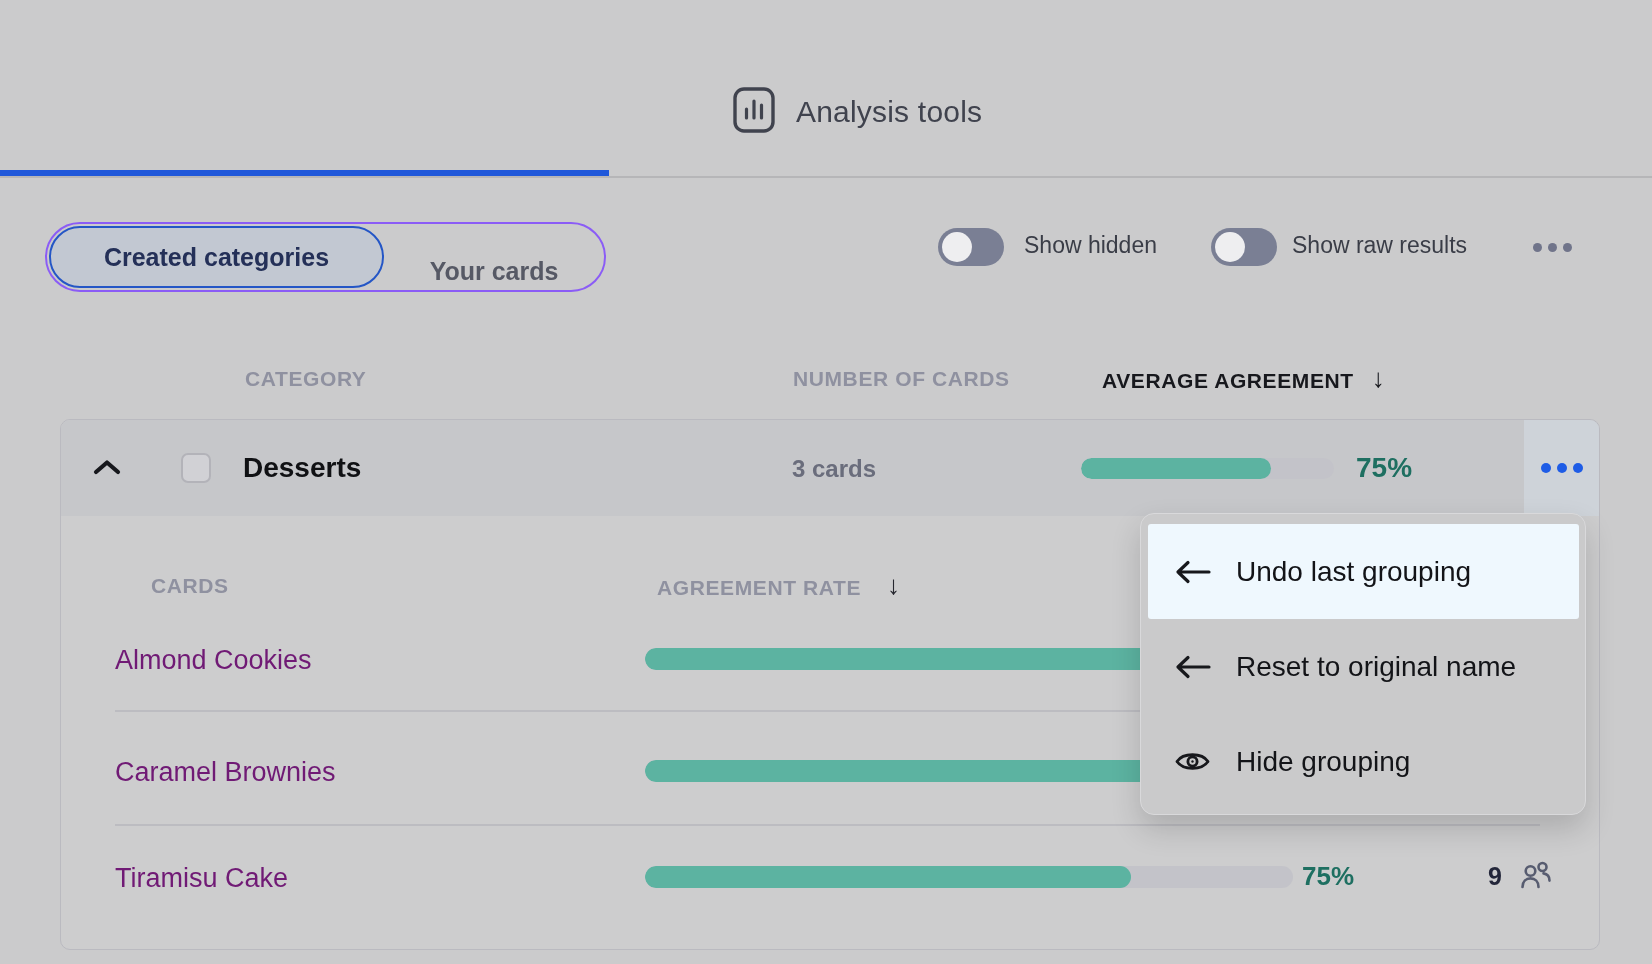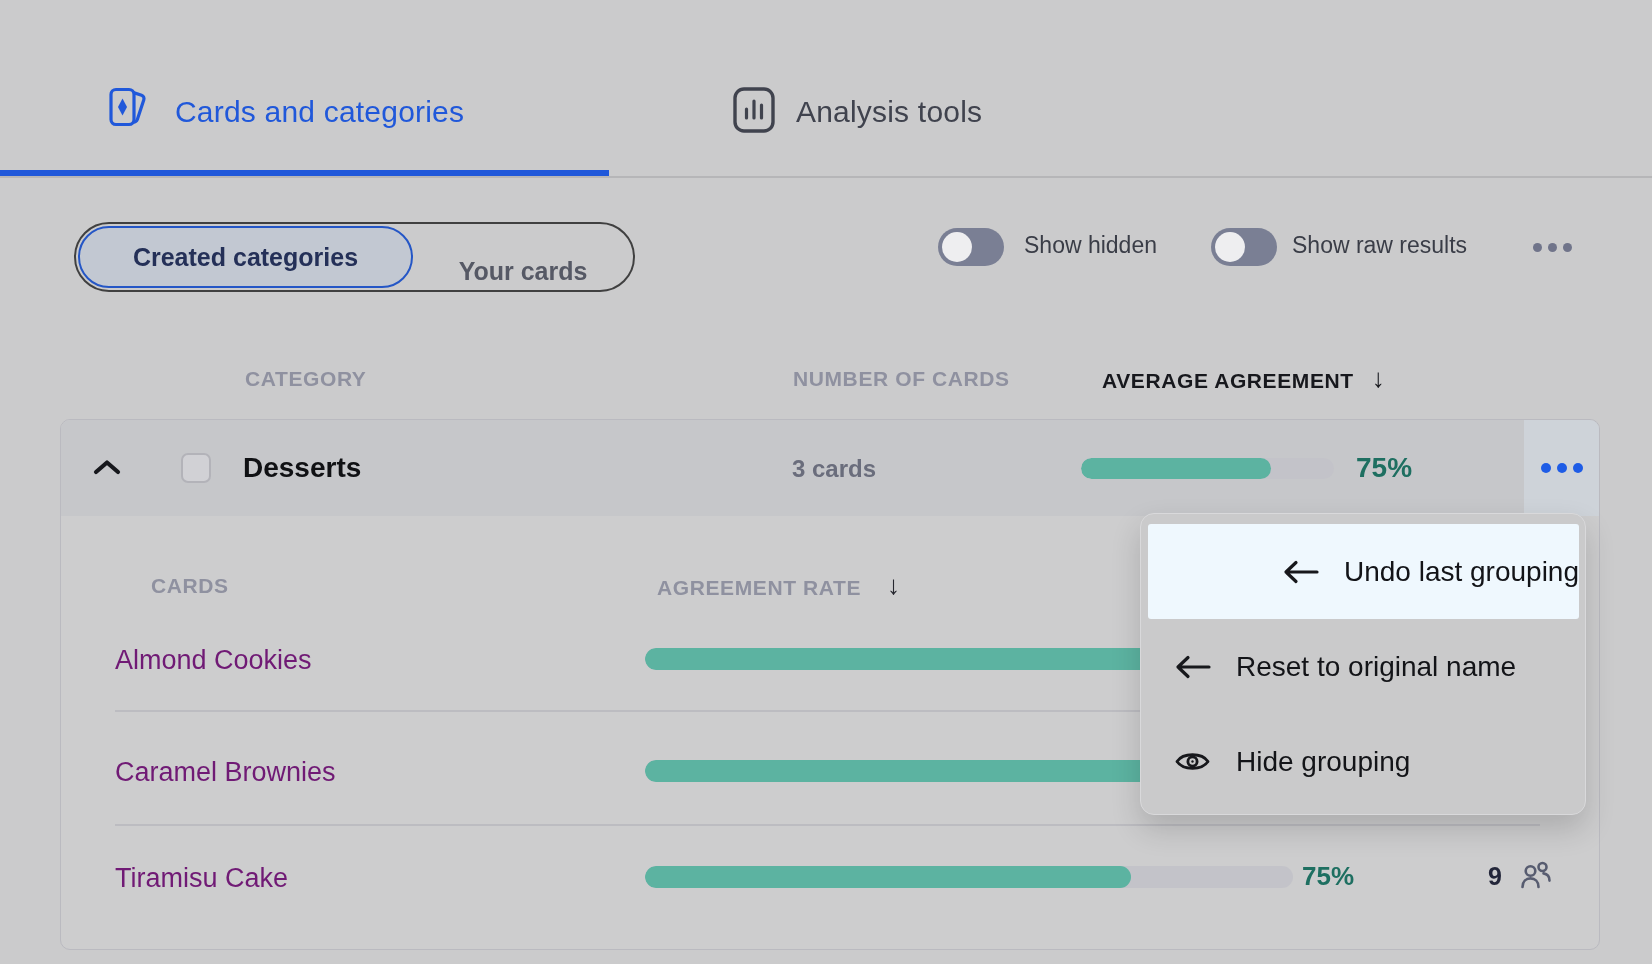--- a/index.html
+++ b/index.html
@@ -11,21 +11,21 @@
   .abs{position:absolute;}
 
   
   .tab-label{font-size:30px;letter-spacing:.2px;white-space:nowrap;}
   .tab-active .tab-label{color:#2058da;}
   .tab-inactive .tab-label{color:#40434e;}
   .tabs-divider{left:0;top:176px;width:1652px;height:2px;background:#b6b6b8;}
   .tab-underline{left:0;top:170px;width:609px;height:8px;background:#2058da;}
 
   
-  .segmented{left:74px;top:222px;width:561px;height:70px;border:2px solid #404040;border-radius:36px;box-sizing:border-box;}
+  .segmented{left:45px;top:222px;width:561px;height:70px;border:2px solid #8b5cf6;border-radius:36px;box-sizing:border-box;}
   .seg-selected{position:absolute;left:2px;top:2px;width:331px;height:58px;background:#c2c8d2;border:2px solid #2456c6;border-radius:31px;
     display:flex;align-items:center;justify-content:center;font-size:25px;font-weight:bold;color:#243058;box-sizing:content-box;}
   .seg-plain{position:absolute;left:337px;top:4px;width:220px;height:58px;display:flex;align-items:flex-end;justify-content:center;
     font-size:25px;font-weight:bold;color:#565965;}
 
   
   .toggle{width:66px;height:38px;border-radius:19px;background:#7a7f94;}
   .knob{position:absolute;left:4px;top:4px;width:30px;height:30px;border-radius:50%;background:#eeeef0;}
   .toggle-label{font-size:23px;color:#3a3d47;white-space:nowrap;}
 
@@ -54,37 +54,27 @@
   .card-name{font-size:27px;color:#701a75;white-space:nowrap;}
   .divider{height:2px;background:#bcbcc1;left:115px;width:1425px;}
   .resp-count{font-size:25px;font-weight:bold;color:#23263a;}
 
   
   .menu{left:1140px;top:513px;width:446px;height:302px;background:#cacacb;border:1px solid #d9d9db;border-radius:14px;
     box-shadow:0 14px 30px rgba(0,0,0,.16);z-index:10;box-sizing:border-box;}
   .menu-item{position:absolute;left:7px;width:431px;height:95px;display:flex;align-items:center;padding-left:26px;box-sizing:border-box;}
   .menu-item .mi-icon{width:44px;display:flex;align-items:center;justify-content:flex-start;margin-right:18px;}
   .menu-item .mi-label{font-size:28px;color:#131418;white-space:nowrap;}
-  .menu-item.spotlight{background:#eff8fe;border-radius:3px;justify-content:flex-end;}
+  .menu-item.spotlight{background:#eff8fe;border-radius:3px;}
 </style>
 </head>
 <body>
 
 <div class="screen">
 
-  <div class="abs tab-active" style="left:107px;top:86px;display:flex;align-items:center;">
-    <span style="margin-right:24px;display:block;">
-      <svg width="44" height="48" viewBox="0 0 44 48" fill="none">
-        <rect x="17" y="7" width="17" height="28" rx="3.5" transform="rotate(18 25.5 21)" stroke="#2058da" stroke-width="3.2"></rect>
-        <rect x="4" y="3.5" width="23" height="35" rx="5" fill="#cbcbcc" stroke="#2058da" stroke-width="3.2"></rect>
-        <path d="M15.5 12.5 L20 21 L15.5 29.5 L11 21 Z" fill="#2058da"></path>
-      </svg>
-    </span>
-    <span class="tab-label">Cards and categories</span>
-  </div>
 
   <div class="abs tab-inactive" style="left:733px;top:87px;display:flex;align-items:center;">
     <span style="margin-right:21px;display:block;">
       <svg width="42" height="46" viewBox="0 0 42 46" fill="none">
         <rect x="2" y="2" width="38" height="42" rx="9" stroke="#40434e" stroke-width="3.4"></rect>
         <line x1="13.5" y1="31" x2="13.5" y2="22" stroke="#40434e" stroke-width="3.2" stroke-linecap="round"></line>
         <line x1="21" y1="31" x2="21" y2="14" stroke="#40434e" stroke-width="3.2" stroke-linecap="round"></line>
         <line x1="28.5" y1="31" x2="28.5" y2="18" stroke="#40434e" stroke-width="3.2" stroke-linecap="round"></line>
       </svg>
     </span>

